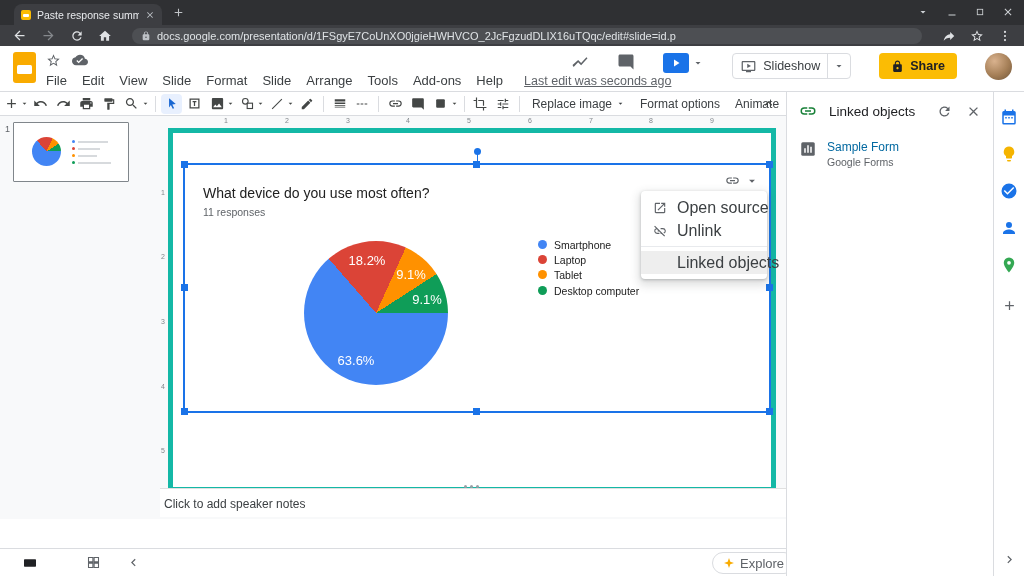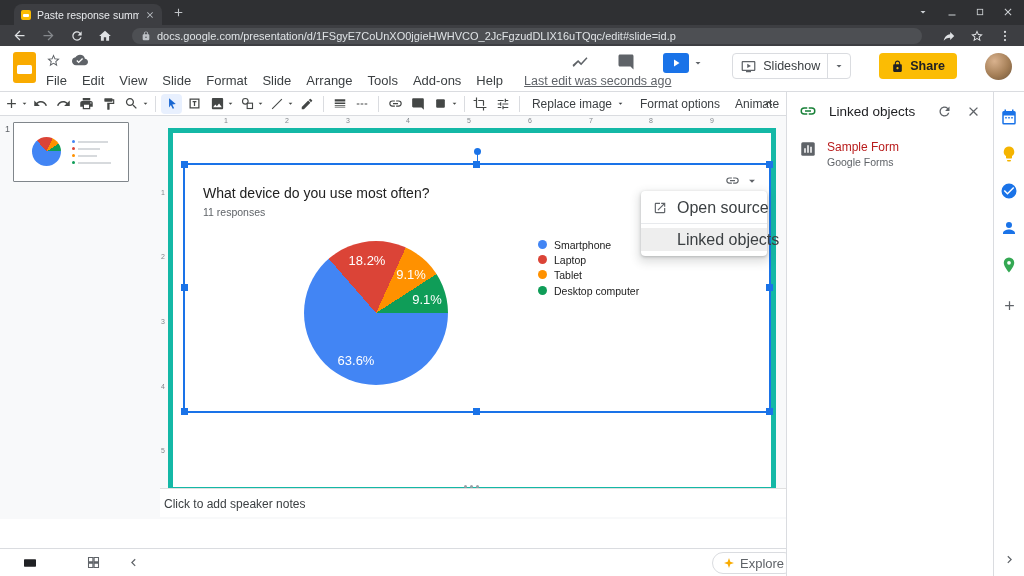--- a/index.html
+++ b/index.html
@@ -127,21 +127,21 @@
   .explore-ic{color:#f9ab00}
 
   
   .rightpanel{position:absolute;left:786px;top:92px;width:207px;height:484px;background:#fff;border-left:1px solid #dadce0}
   .rp-header{display:flex;align-items:center;height:38px;padding:0 12px}
   .rp-link{color:#188038}
   .rp-title{flex:1;margin-left:12px;font-size:13.5px;color:#202124}
   .rp-act{color:#5f6368;margin-left:14px}
   .rp-item{display:flex;align-items:flex-start;gap:10px;padding:10px 12px}
   .rp-item-ic{color:#5f6368}
-  .rp-name{font-size:12px;color:#b91c1c}
+  .rp-name{font-size:12px;color:#0369a1}
   .rp-src{font-size:10.5px;color:#5f6368;margin-top:2px}
 
   
   .appstrip{position:absolute;left:993px;top:92px;width:31px;height:484px;background:#fff;border-left:1px solid #dadce0}
   .app-ic{width:18px;height:18px;margin:0 auto;display:flex}
   .as-cal{margin-top:16px;color:#1a73e8}
   .as-keep{margin-top:19px;color:#f5b400}
   .as-task{margin-top:19px;color:#1a73e8}
   .as-person{margin-top:19px;color:#1a73e8}
   .as-pin{margin-top:19px;color:#34a853}
@@ -621,20 +621,28 @@
 
     <div class="ctx-menu">
       <div class="cm-item">
         <span class="slot ic">
             <svg viewBox="0 0 24 24" fill="currentColor" aria-hidden="true">
               <path d="M19 19H5V5h7V3H5c-1.1 0-2 .9-2 2v14c0 1.1.9 2 2 2h14c1.1 0 2-.9 2-2v-7h-2v7zM14 3v2h3.59l-9.83 9.83 1.41 1.41L19 6.41V10h2V3h-7z"></path>
             </svg>
           </span>
         <span>Open source</span>
       </div>
+      <div class="cm-item">
+        <span class="slot ic">
+            <svg viewBox="0 0 24 24" fill="currentColor" aria-hidden="true">
+              <path d="M17 7h-4v1.9h4a3.1 3.1 0 0 1 .79 6.1l1.46 1.46A5 5 0 0 0 17 7zM2 4.3l3.1 3.1A5 5 0 0 0 7 17h4v-1.9H7a3.1 3.1 0 0 1-.34-6.18L8.73 11H8v2h2.73L13 15.27V17h1.73l4.54 4.54 1.43-1.44L3.4 2.9 2 4.3z"></path>
+            </svg>
+          </span>
+        <span>Unlink</span>
+      </div>
       <div class="cm-div"></div>
       <div class="cm-item hl">
         <span class="slot ic"></span>
         <span>Linked objects</span>
       </div>
     </div>
   </div>
 
   <div class="notes">
     <span class="draghandle"></span>

